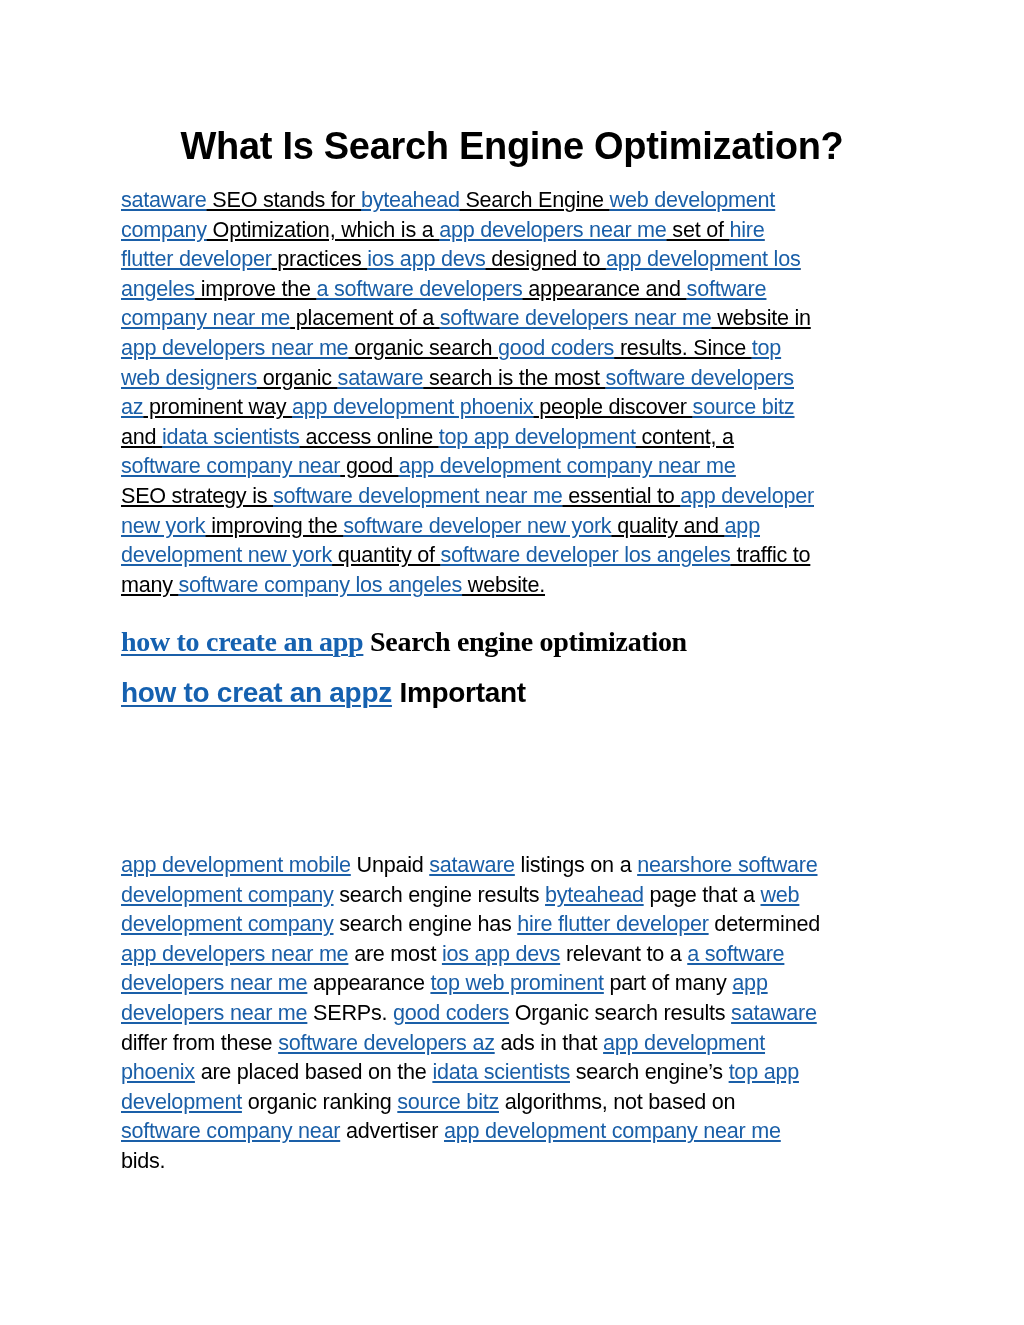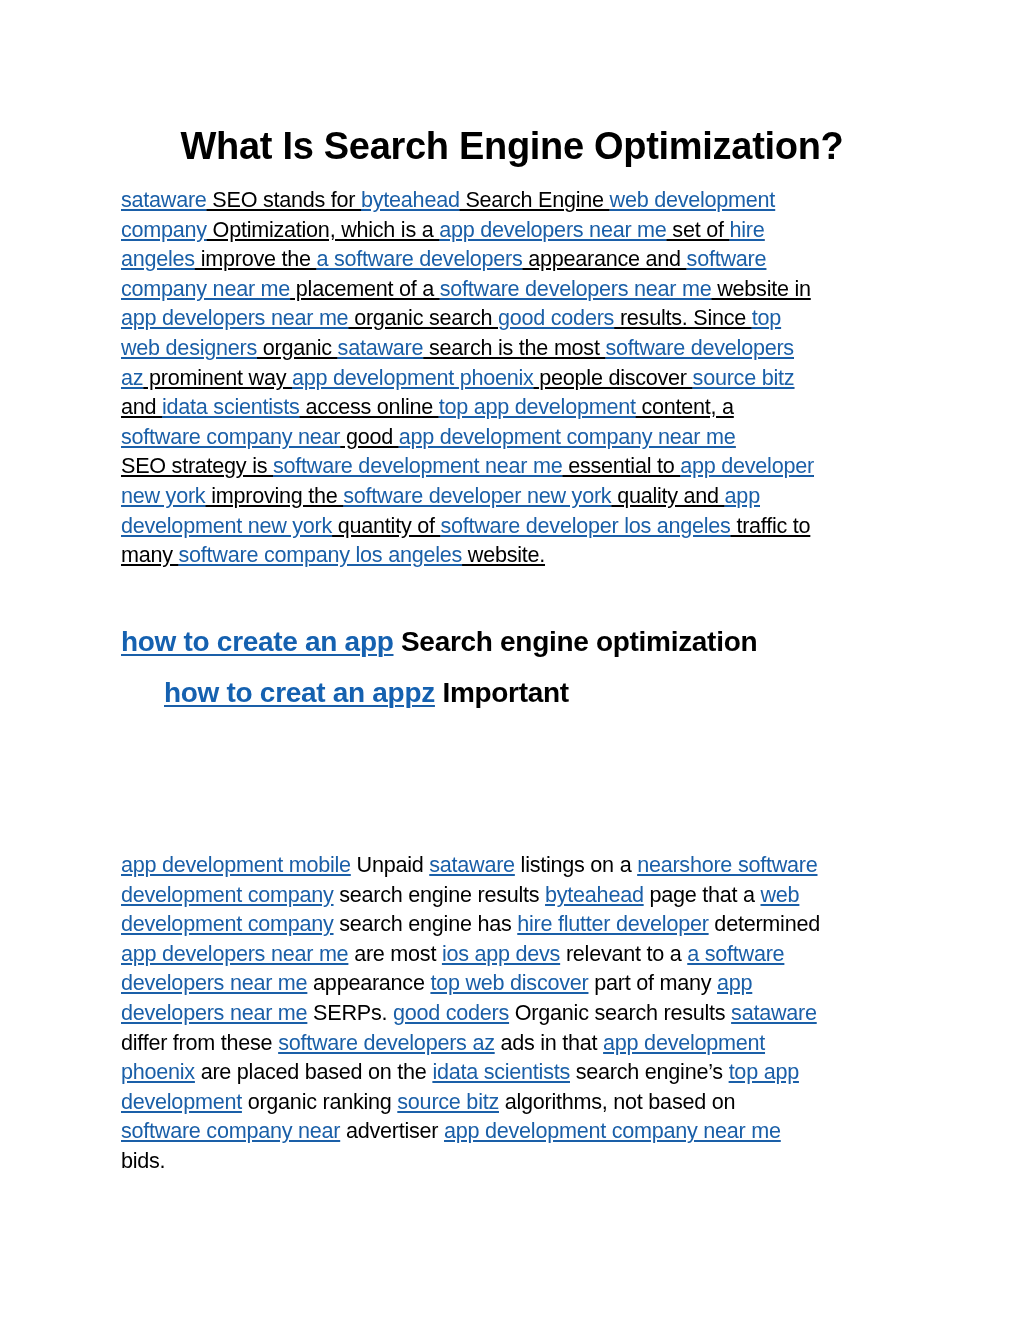--- a/index.html
+++ b/index.html
@@ -79,48 +79,49 @@
 </head>
 <body>
 
 <div class="page">
 
   <h1 class="title">What Is Search Engine Optimization?</h1>
 
   <div class="para" id="para1" style="top:185px;text-decoration:underline;">
       <span class="line"><a class="lnk" href="#">sataware</a><span> SEO stands for </span><a class="lnk" href="#">byteahead</a><span> Search Engine </span><a class="lnk" href="#">web development</a></span>
       <span class="line"><a class="lnk" href="#">company</a><span> Optimization, which is a </span><a class="lnk" href="#">app developers near me</a><span> set of </span><a class="lnk" href="#">hire</a></span>
+      <span class="line"><a class="lnk" href="#">flutter developer</a><span> practices </span><a class="lnk" href="#">ios app devs</a><span> designed to </span><a class="lnk" href="#">app development los</a></span>
       <span class="line"><a class="lnk" href="#">angeles</a><span> improve the </span><a class="lnk" href="#">a software developers</a><span> appearance and </span><a class="lnk" href="#">software</a></span>
       <span class="line"><a class="lnk" href="#">company near me</a><span> placement of a </span><a class="lnk" href="#">software developers near me</a><span> website in</span></span>
       <span class="line"><a class="lnk" href="#">app developers near me</a><span> organic search </span><a class="lnk" href="#">good coders</a><span> results. Since </span><a class="lnk" href="#">top</a></span>
       <span class="line"><a class="lnk" href="#">web designers</a><span> organic </span><a class="lnk" href="#">sataware</a><span> search is the most </span><a class="lnk" href="#">software developers</a></span>
       <span class="line"><a class="lnk" href="#">az</a><span> prominent way </span><a class="lnk" href="#">app development phoenix</a><span> people discover </span><a class="lnk" href="#">source bitz</a></span>
       <span class="line"><span>and </span><a class="lnk" href="#">idata scientists</a><span> access online </span><a class="lnk" href="#">top app development</a><span> content, a</span></span>
       <span class="line"><a class="lnk" href="#">software company near</a><span> good </span><a class="lnk" href="#">app development company near me</a></span>
       <span class="line"><span>SEO strategy is </span><a class="lnk" href="#">software development near me</a><span> essential to </span><a class="lnk" href="#">app developer</a></span>
       <span class="line"><a class="lnk" href="#">new york</a><span> improving the </span><a class="lnk" href="#">software developer new york</a><span> quality and </span><a class="lnk" href="#">app</a></span>
       <span class="line"><a class="lnk" href="#">development new york</a><span> quantity of </span><a class="lnk" href="#">software developer los angeles</a><span> traffic to</span></span>
       <span class="line"><span>many </span><a class="lnk" href="#">software company los angeles</a><span> website.</span></span>
     </div>
 
-  <h2 class="h2" style="top:624px;">
+  <h2 class="h2" style="top:624px;font-family:Liberation Serif, serif;">
     <a class="lnk" href="#">how to create an app</a><span> Search engine optimization</span>
   </h2>
 
-  <h2 class="h2" style="top:675px;margin-left:43px;">
+  <h2 class="h2" style="top:675px;">
     <a class="lnk" href="#">how to creat an appz</a><span> Important</span>
   </h2>
 
 
   <div class="para" id="para2" style="top:850px;">
       <span class="line"><a class="lnk" href="#">app development mobile</a><span> Unpaid </span><a class="lnk" href="#">sataware</a><span> listings on a </span><a class="lnk" href="#">nearshore software</a></span>
       <span class="line"><a class="lnk" href="#">development company</a><span> search engine results </span><a class="lnk" href="#">byteahead</a><span> page that a </span><a class="lnk" href="#">web</a></span>
       <span class="line"><a class="lnk" href="#">development company</a><span> search engine has </span><a class="lnk" href="#">hire flutter developer</a><span> determined</span></span>
       <span class="line"><a class="lnk" href="#">app developers near me</a><span> are most </span><a class="lnk" href="#">ios app devs</a><span> relevant to a </span><a class="lnk" href="#">a software</a></span>
-      <span class="line"><a class="lnk" href="#">developers near me</a><span> appearance </span><a class="lnk" href="#">top web discover</a><span> part of many </span><a class="lnk" href="#">app</a></span>
+      <span class="line"><a class="lnk" href="#">developers near me</a><span> appearance </span><a class="lnk" href="#">top web prominent</a><span> part of many </span><a class="lnk" href="#">app</a></span>
       <span class="line"><a class="lnk" href="#">developers near me</a><span> SERPs. </span><a class="lnk" href="#">good coders</a><span> Organic search results </span><a class="lnk" href="#">sataware</a></span>
       <span class="line"><span>differ from these </span><a class="lnk" href="#">software developers az</a><span> ads in that </span><a class="lnk" href="#">app development</a></span>
       <span class="line"><a class="lnk" href="#">phoenix</a><span> are placed based on the </span><a class="lnk" href="#">idata scientists</a><span> search engine’s </span><a class="lnk" href="#">top app</a></span>
       <span class="line"><a class="lnk" href="#">development</a><span> organic ranking </span><a class="lnk" href="#">source bitz</a><span> algorithms, not based on</span></span>
       <span class="line"><a class="lnk" href="#">software company near</a><span> advertiser </span><a class="lnk" href="#">app development company near me</a></span>
       <span class="line"><span>bids.</span></span>
     </div>
 
 </div>
 

